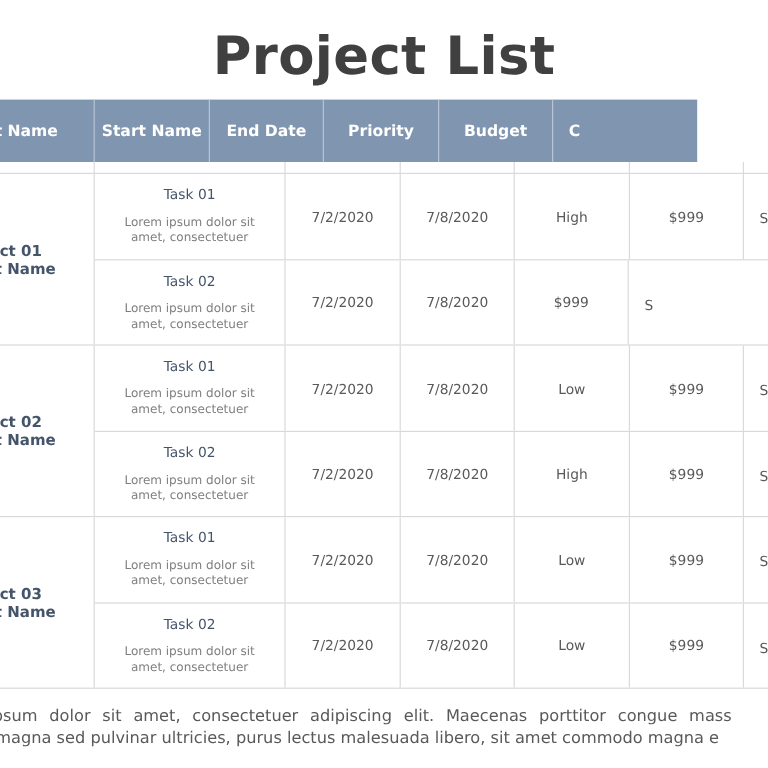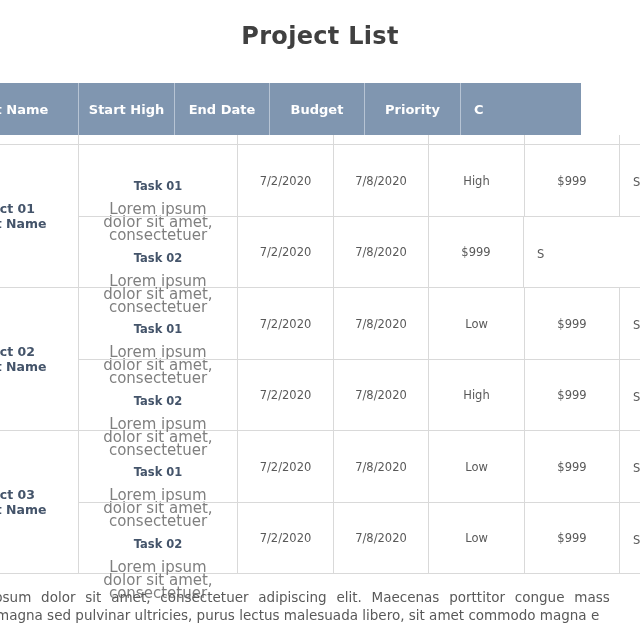--- a/index.html
+++ b/index.html
@@ -8,21 +8,21 @@
       background: #ffffff;
       font-family: "DejaVu Sans", sans-serif;
     }
     .page { position: relative; width: 640px; height: 640px; overflow: hidden; }
 
     .title {
       position: absolute; left: 0; top: 22px; width: 640px;
       text-align: center;
       font-family: "DejaVu Sans", sans-serif;
       font-weight: bold;
-      font-size: 24px;
+      font-size: 44px;
       color: #404040;
       letter-spacing: 0.3px;
     }
 
     
     .grid {
       position: absolute;
       left: -80px;
       top: 83px;
     }
@@ -75,22 +75,22 @@
     .trow + .trow { border-top: 1px solid #d9d9d9; }
     .cell {
       height: 100%;
       border-right: 1px solid #d9d9d9;
       display: flex; align-items: center; justify-content: center;
       font-size: 11.5px;
       color: #595959;
       white-space: nowrap;
     }
     .cell.desc { flex-direction: column; justify-content: flex-start; padding-top: 10px; }
-    .task-title { color: #44546a; font-weight: bold; font-size: 11.5px; margin-bottom: 10px; margin-top: 24px; }
-    .task-text { color: #7f7f7f; font-size: 15px; line-height: 13px; text-align: center; white-space: normal; width: 130px; }
+    .task-title { color: #44546a; font-weight: normal; font-size: 11.5px; margin-bottom: 10px; }
+    .task-text { color: #7f7f7f; font-size: 10px; line-height: 13px; text-align: center; white-space: normal; width: 130px; }
     .cell.last { justify-content: flex-start; padding-left: 13px; align-items: flex-start; padding-top: 30px; border-right: none; }
 
     .c1 { width: 159px; }
     .c2 { width: 159px; }
     .c3 { width: 96px; }
     .c4 { width: 95px; text-align: right; }
     .c5 { width: 96px; }
     .c6 { width: 95px; }
     .c7 { width: 120px; }
 
@@ -108,24 +108,24 @@
   </style>
 </head>
 <body>
 
 <div class="page">
   <div class="title">Project List</div>
 
   <div class="grid">
     <div class="header-row">
       <div class="hcell c1">Project Name</div>
-      <div class="hcell c3">Start High</div>
+      <div class="hcell c3">Start Name</div>
       <div class="hcell c4">End Date</div>
+      <div class="hcell c5">Priority</div>
       <div class="hcell c6">Budget</div>
-      <div class="hcell c5">Priority</div>
       <div class="hcell c7 last">C</div>
     </div>
 
     <div class="gap-row">
       <div class="gap-cell c1"></div>
       <div class="gap-cell c2"></div>
       <div class="gap-cell c3"></div>
       <div class="gap-cell c4"></div>
       <div class="gap-cell c5"></div>
       <div class="gap-cell c6"></div>

